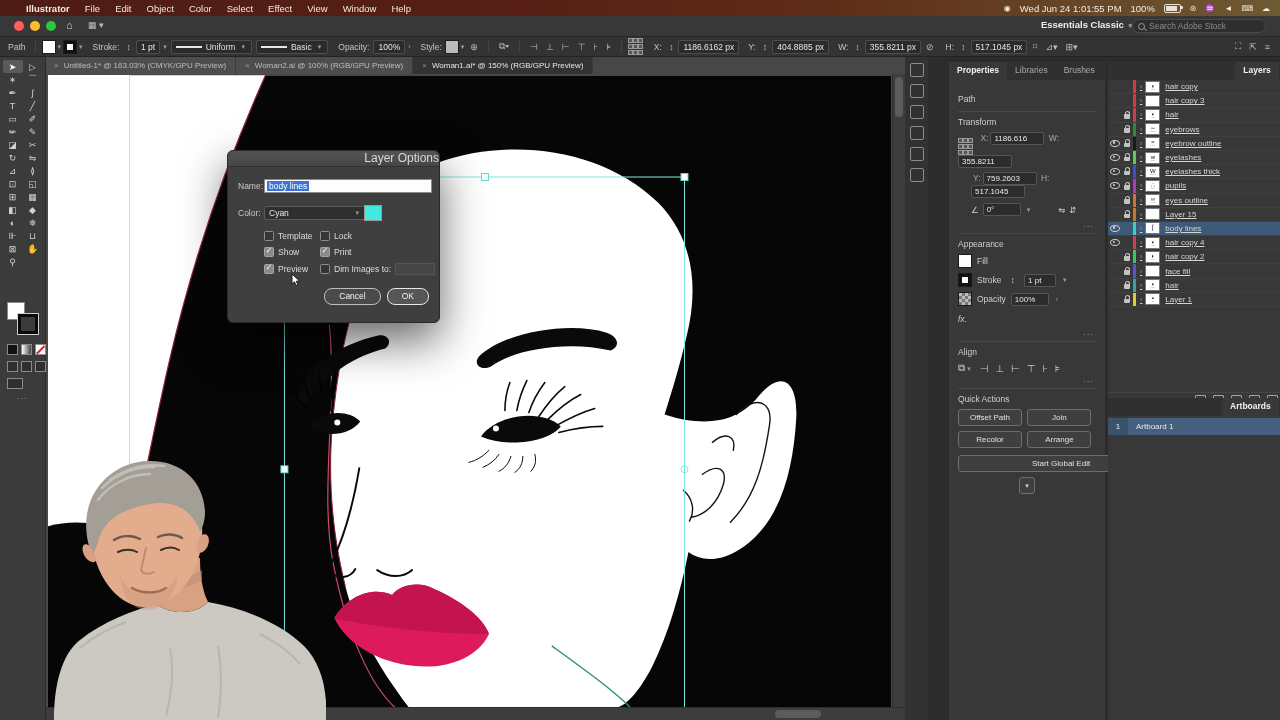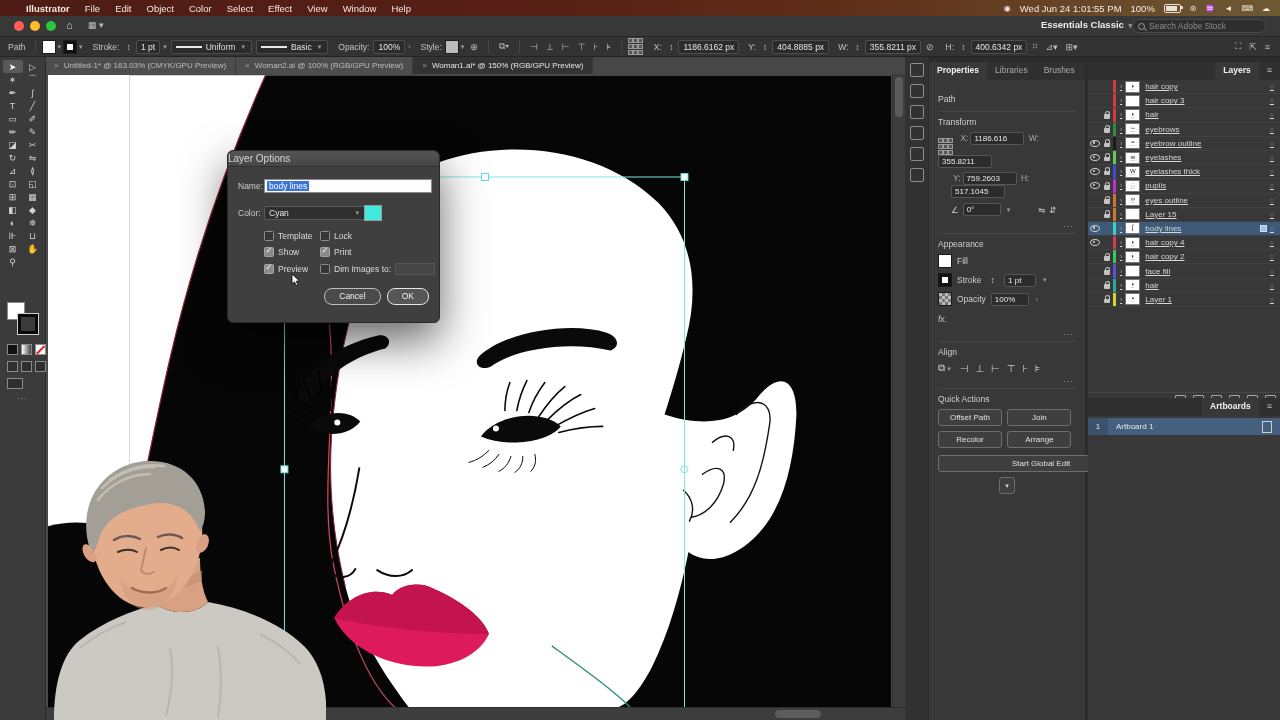--- a/index.html
+++ b/index.html
@@ -65,22 +65,22 @@
   #canvas{position:absolute;left:45px;top:74px;width:860px;height:646px;background:#4a4a4a;z-index:1;}
   #artboard{position:absolute;left:3px;top:1px;width:843px;height:633px;background:#fff;overflow:hidden;}
   #hscroll{position:absolute;left:0px;bottom:0;width:860px;height:12px;background:#3d3d3d;border-top:1px solid #2e2e2e;z-index:5;}
   #hscroll .thumb{position:absolute;left:730px;top:2px;width:46px;height:8px;background:#5c5c5c;border-radius:4px;}
   #hscroll .nav{position:absolute;left:272px;top:2px;color:#bdbdbd;font-size:7px;}
   #vscroll{position:absolute;right:0;top:0;width:12px;height:634px;background:#3d3d3d;border-left:1px solid #2e2e2e;}
   #vscroll .thumb{position:absolute;top:3px;left:2px;width:8px;height:40px;background:#5c5c5c;border-radius:4px;}
   
   #dialog{position:absolute;left:227px;top:150px;width:211px;height:171px;background:#3f3f3f;border:1px solid #2a2a2a;border-radius:6px;
     box-shadow:0 18px 45px rgba(0,0,0,.6);z-index:60;color:#dcdcdc;font-size:8.5px;}
-  #dialog .dtitle{height:15px;line-height:15px;text-align:left;color:#d8d8d8;background:linear-gradient(#545454,#464646);
-    border-radius:6px 6px 0 0;border-bottom:1px solid #303030;font-size:10px;}
+  #dialog .dtitle{height:15px;line-height:15px;text-align:right;color:#d8d8d8;background:linear-gradient(#545454,#464646);
+    border-radius:6px 6px 0 0;border-bottom:1px solid #303030;font-size:12px;}
   #dlgname{position:absolute;left:36px;top:28px;width:164px;height:12px;background:#fdfdfd;border:1px solid #8a8a8a;
     font-size:8.5px;line-height:12px;padding-left:2px;color:#111;}
   #dlgname .sel{background:#3b74d8;color:#fff;padding:0 2px;}
   .dlbl{position:absolute;color:#c9c9c9;}
   #colordd{position:absolute;left:36px;top:55px;width:92px;height:12px;background:#2f2f2f;border:1px solid #5a5a5a;border-radius:2px;
     color:#e6e6e6;display:flex;align-items:center;justify-content:space-between;padding:0 4px;font-size:8.5px;}
   #colorsw{position:absolute;left:136px;top:54px;width:16px;height:14px;border:1px solid #9a9a9a;}
   #cbgrid{position:absolute;left:36px;top:80px;display:grid;grid-template-columns:56px auto;grid-row-gap:6px;}
   .cbrow{display:flex;align-items:center;gap:4px;white-space:nowrap;}
   .cb{width:8px;height:8px;border:1px solid #8d8d8d;background:#353535;border-radius:1.5px;position:relative;flex:0 0 auto;}
@@ -88,21 +88,21 @@
   .cbrow.checked .cb::after{content:"✓";position:absolute;left:0.5px;top:-2px;color:#fff;font-size:8px;}
   .cbrow .dimfield{display:none;}
   .cbrow.has-field .dimfield{display:inline-block;width:38px;height:10px;background:#464646;border:1px solid #555;}
   #dlgbtns{position:absolute;right:10px;top:137px;display:flex;gap:6px;}
   .pill{height:15px;line-height:15px;border-radius:8px;padding:0 14px;font-size:8.5px;color:#f2f2f2;background:#4a4a4a;border:1px solid #bdbdbd;}
   .pill.default{border:1.5px solid #e8e8e8;background:#565656;}
   #cursor{position:absolute;left:63px;top:122px;}
   
   #iconstrip{position:absolute;left:905px;top:56px;width:23px;height:664px;background:#323232;z-index:20;}
   .stripicon{width:12px;height:12px;border:1px solid #8d8d8d;border-radius:2px;margin:7px auto 0;}
-  .panel{position:absolute;background:#383838;color:#cfcfcf;z-index:20;}
+  .panel{position:absolute;background:#383838;color:#cfcfcf;z-index:20;margin-left:20px;}
   #props{left:929px;top:62px;width:156px;height:658px;}
   .ptabs{height:18px;background:#303030;display:flex;font-size:8.5px;}
   .ptab{padding:3px 8px 0;color:#a8a8a8;}
   .ptab.active{color:#f0f0f0;background:#383838;font-weight:bold;}
   #props .body{padding:6px 9px;font-size:8.5px;}
   .sect{border-bottom:1px solid #474747;padding:5px 0 7px;position:relative;}
   .secthead{color:#cfcfcf;margin-bottom:5px;}
   .dots{position:absolute;right:2px;bottom:2px;color:#9a9a9a;letter-spacing:1px;font-size:8px;}
   .tf{display:inline-block;background:#2c2c2c;border:1px solid #555;border-radius:2px;color:#e8e8e8;padding:1px 3px;width:46px;font-size:8px;}
   .tfl{color:#a8a8a8;margin:0 2px;}
@@ -258,21 +258,21 @@
     <span class="fieldbox">1186.6162 px</span>
   <span class="lbl">Y:</span>
   <span class="cbicon">↕</span>
     <span class="fieldbox">404.8885 px</span>
   <span class="lbl">W:</span>
   <span class="cbicon">↕</span>
     <span class="fieldbox">355.8211 px</span>
   <span class="cbicon">⊘</span>
   <span class="lbl">H:</span>
   <span class="cbicon">↕</span>
-    <span class="fieldbox">400.6342 px</span>
+    <span class="fieldbox">517.1045 px</span>
   <span class="cbicon">⌗</span>
   <span class="cbicon">⊿▾</span>
   <span class="cbicon">⊞▾</span>
   <span style="margin-left:auto;"></span>
   <span class="cbicon">⛶</span>
   <span class="cbicon">⇱</span>
   <span class="cbicon" style="margin-right:10px;">≡</span>
 </div>
 
 <div id="tabbar">

